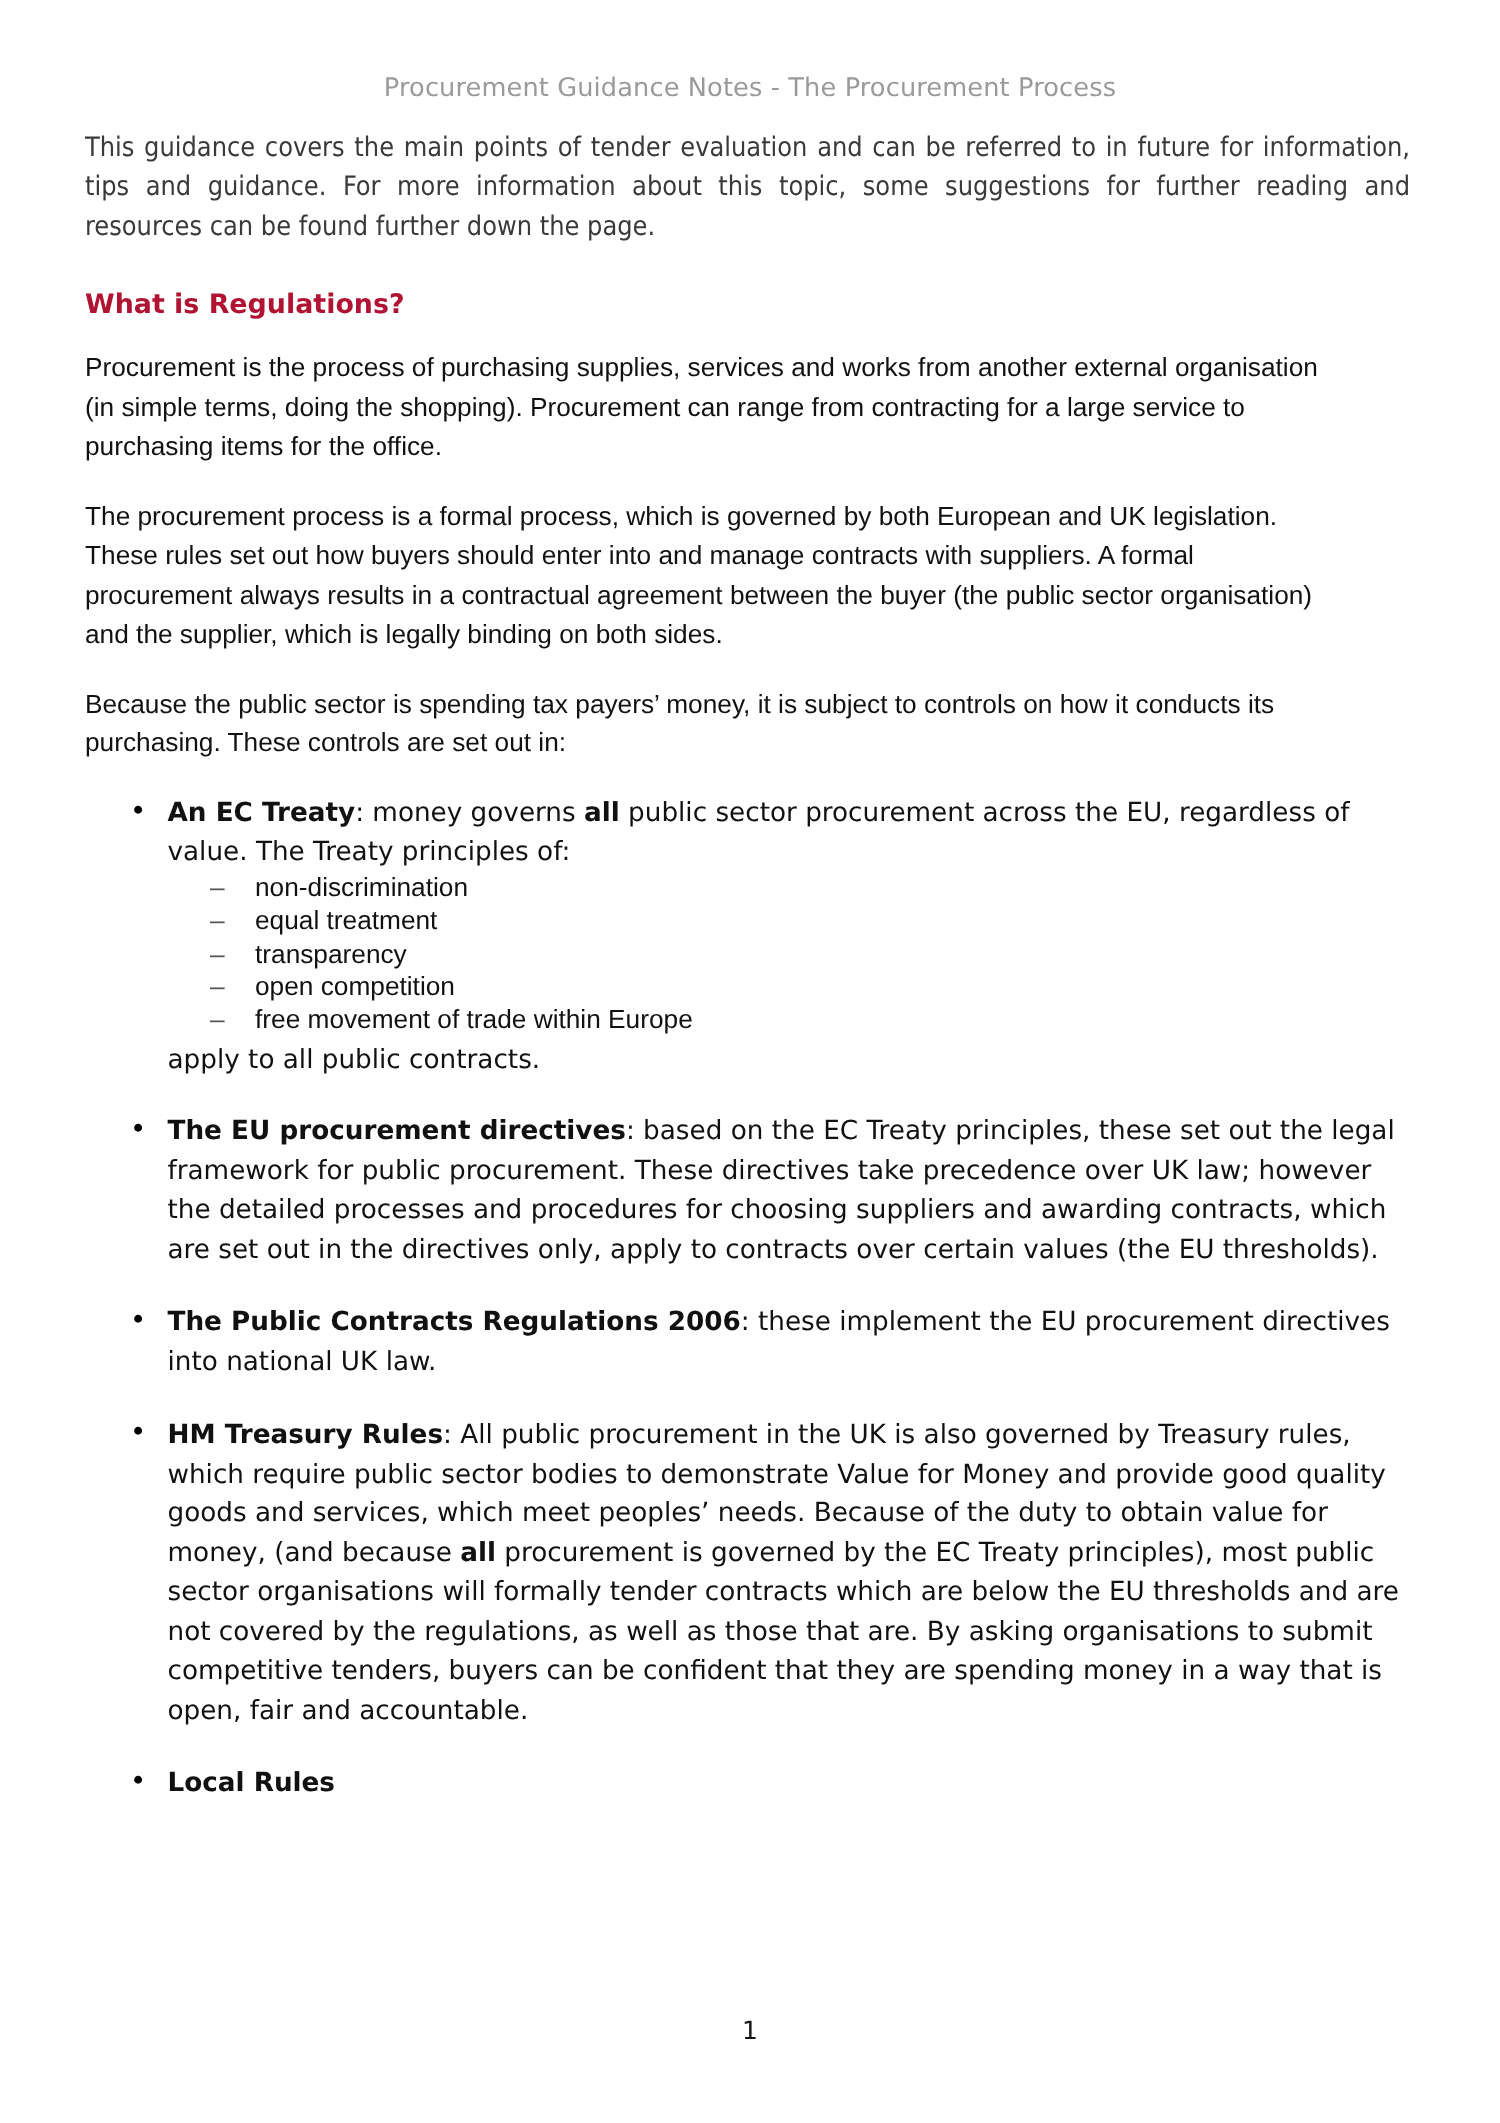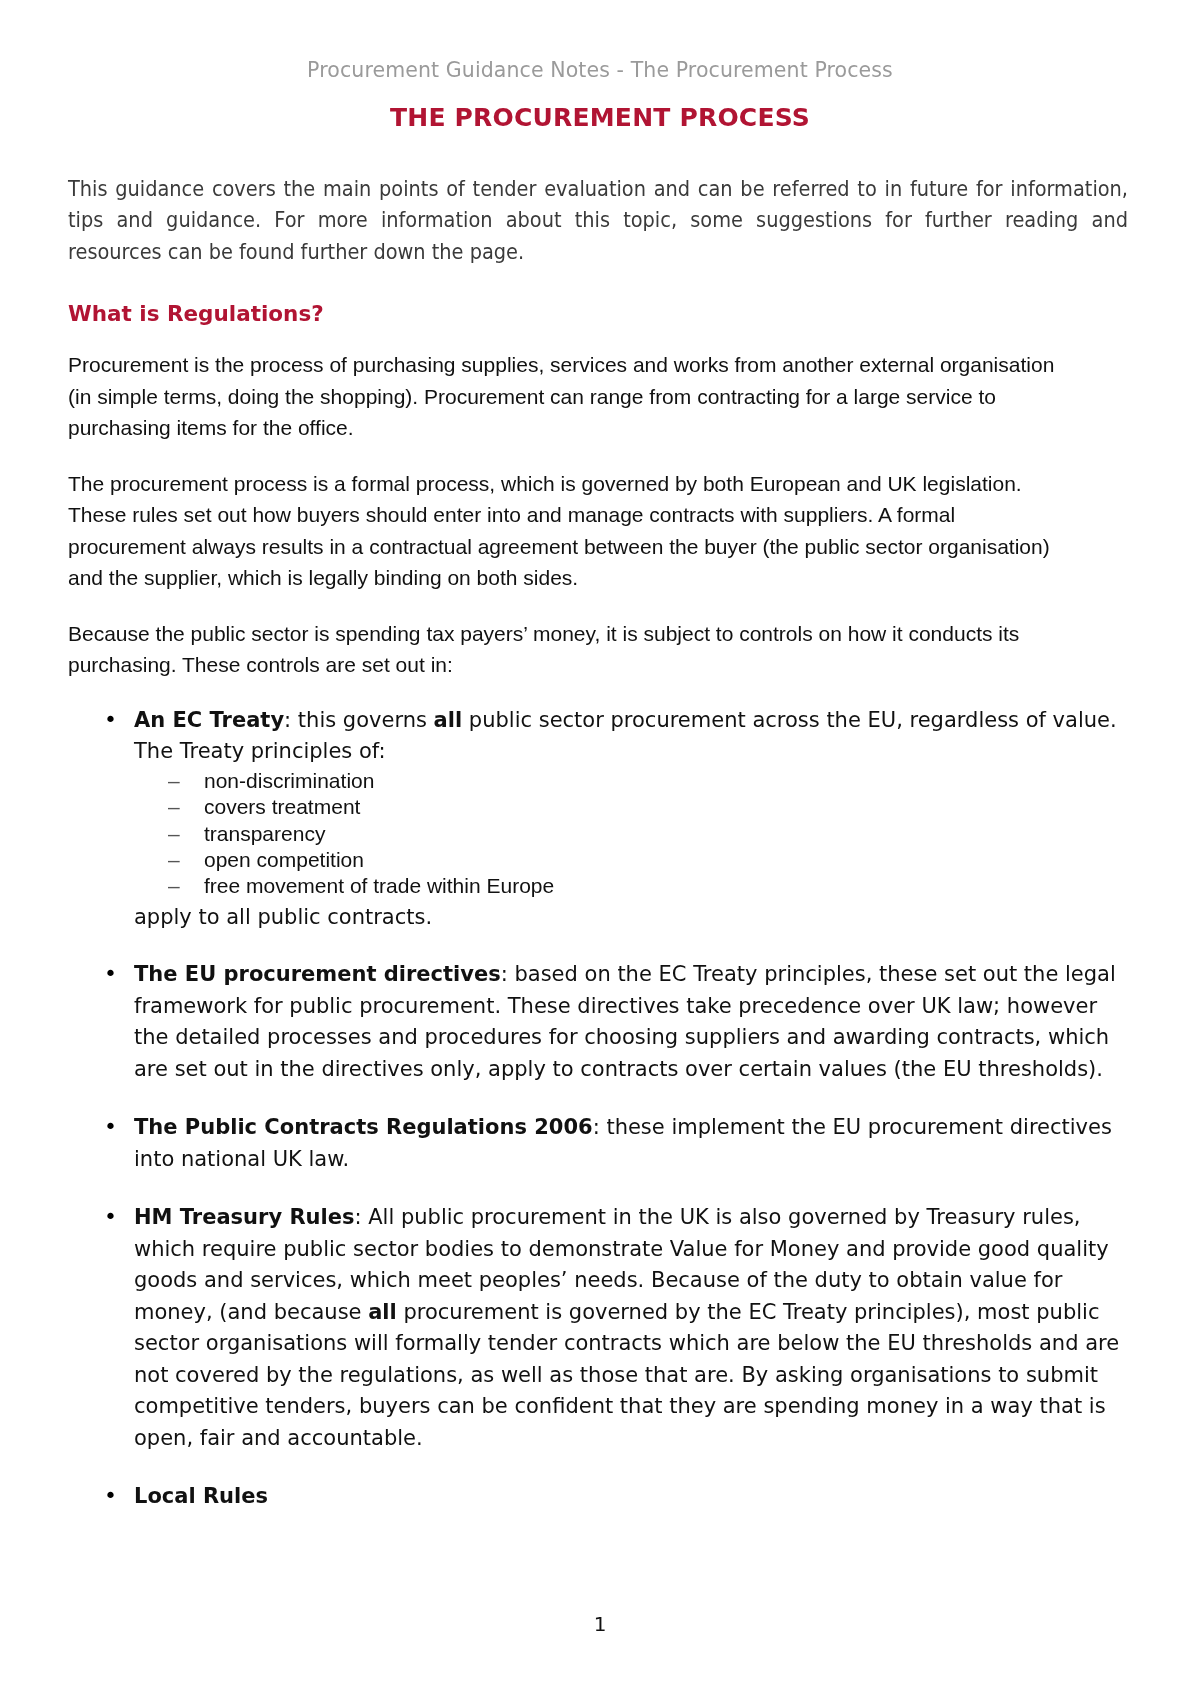--- a/index.html
+++ b/index.html
@@ -149,38 +149,37 @@
     color: #111111;
   }
 </style>
 </head>
 <body>
 
 <div class="page">
 
   <div class="doc-header">Procurement Guidance Notes - The Procurement Process</div>
 
-  <h1 class="doc-title">THE PROCUREMENT PROCESS</h1>
 
   <p class="intro">This guidance covers the main points of tender evaluation and can be referred to in future for information, tips and guidance.  For more information about this topic, some suggestions for further reading and resources can be found further down the page.</p>
 
   <h2 class="section-heading">What is Regulations?</h2>
   <p class="body-text">Procurement is the process of purchasing supplies, services and works from another external organisation (in simple terms, doing the shopping).  Procurement can range from contracting for a large service to purchasing items for the office.</p>
   <p class="body-text block-gap-l">The procurement process is a formal process, which is governed by both European and UK legislation. These rules set out how buyers should enter into and manage contracts with suppliers.  A formal procurement always results in a contractual agreement between the buyer (the public sector organisation) and the supplier, which is legally binding on both sides.</p>
 
   <p class="body-text block-gap-l">Because the public sector is spending tax payers’ money, it is subject to controls on how it conducts its purchasing.  These controls are set out in:</p>
 
   <ul class="bullets">
 
     <li>
       <span class="bullet-dot">•</span>
-      <span class="lead-term">An EC Treaty</span><span>: this governs </span><span class="emph">all</span><span> public sector procurement across the EU, regardless of value.  The Treaty principles of:</span>
+      <span class="lead-term">An EC Treaty</span><span>: money governs </span><span class="emph">all</span><span> public sector procurement across the EU, regardless of value.  The Treaty principles of:</span>
       <ul class="sub-dashes">
         <li><span class="dash">–</span><span>non-discrimination</span></li>
-        <li><span class="dash">–</span><span>covers treatment</span></li>
+        <li><span class="dash">–</span><span>equal treatment</span></li>
         <li><span class="dash">–</span><span>transparency</span></li>
         <li><span class="dash">–</span><span>open competition</span></li>
         <li><span class="dash">–</span><span>free movement of trade within Europe</span></li>
       </ul>
       <div class="trailing-line">apply to all public contracts.</div>
     </li>
 
     <li>
       <span class="bullet-dot">•</span>
       <span class="lead-term">The EU procurement directives</span><span>: based on the EC Treaty principles, these set out the legal framework for public procurement.  These directives take precedence over UK law; however the detailed processes and procedures for choosing suppliers and awarding contracts, which are set out in the directives only, apply to contracts over certain values (the EU thresholds).</span>

